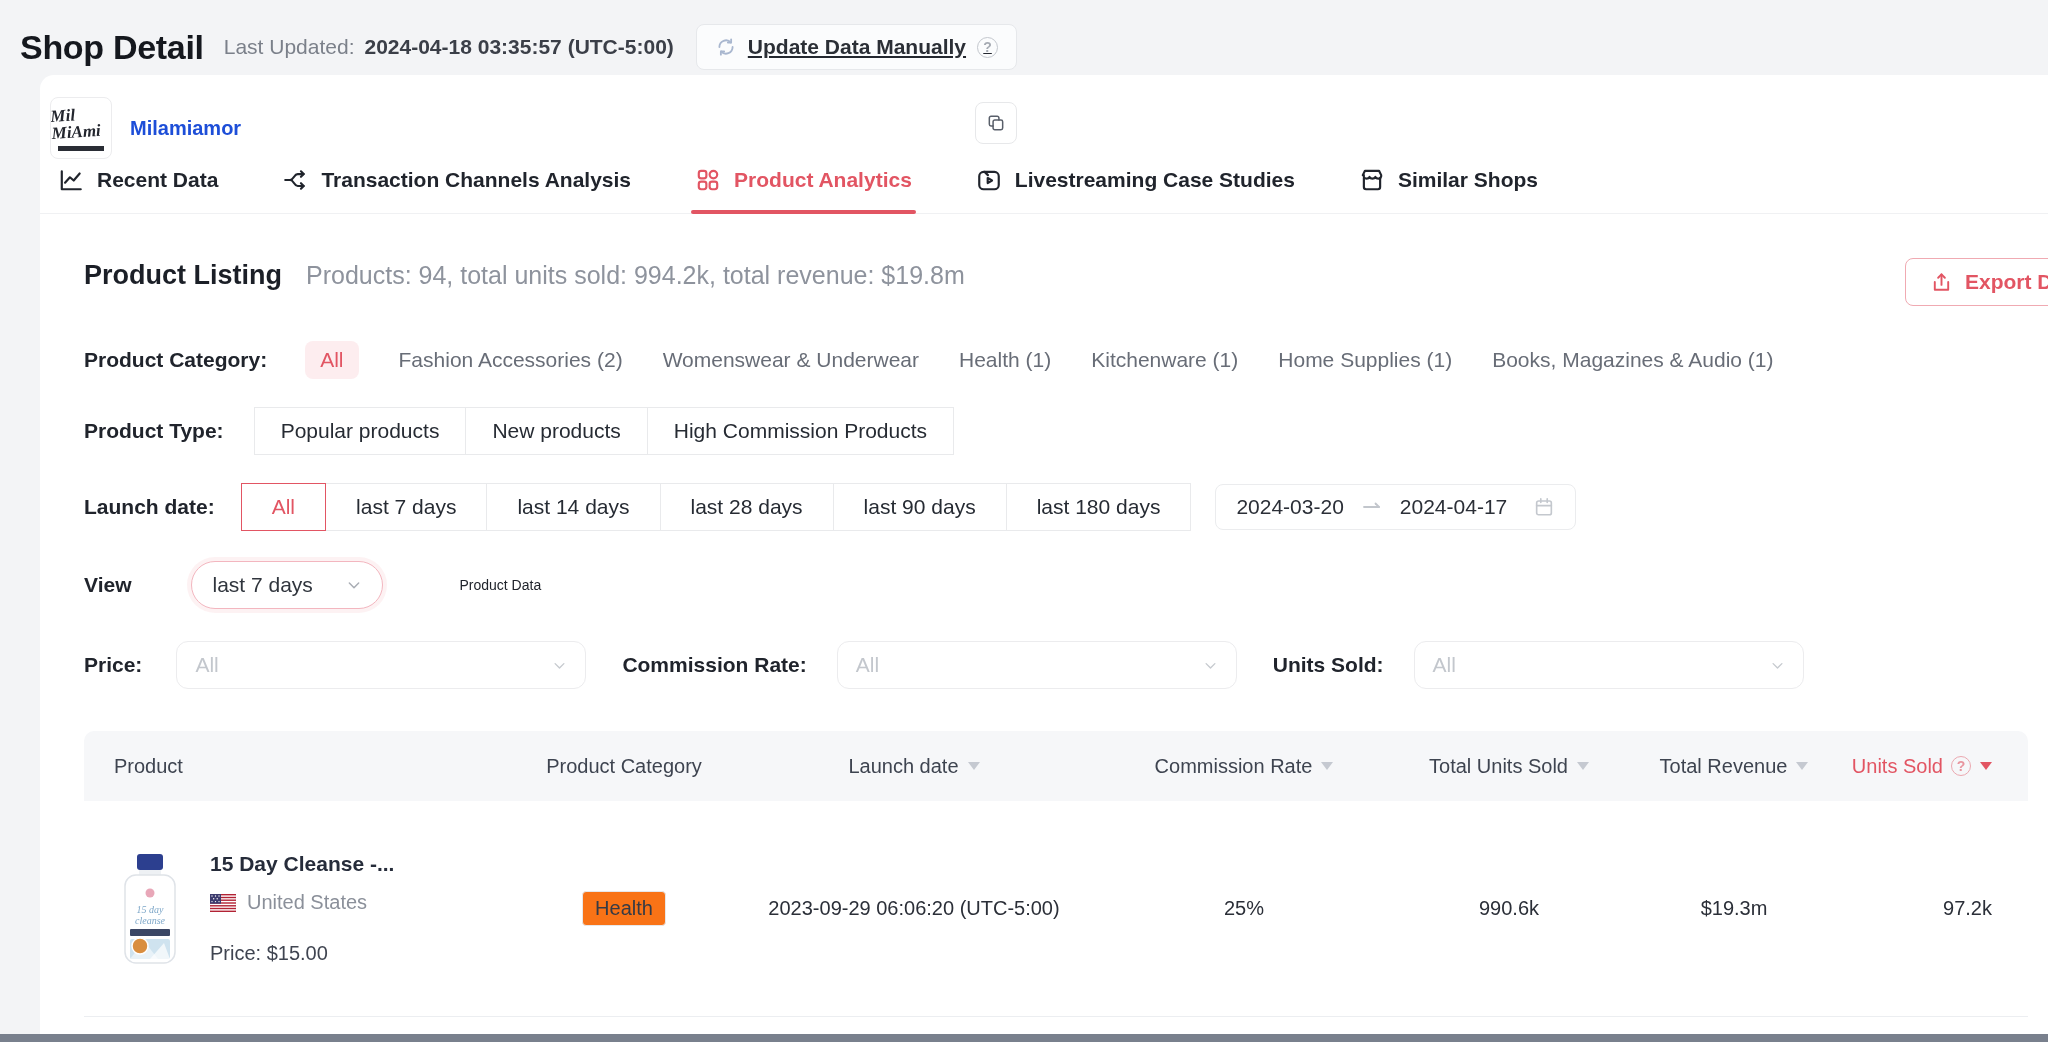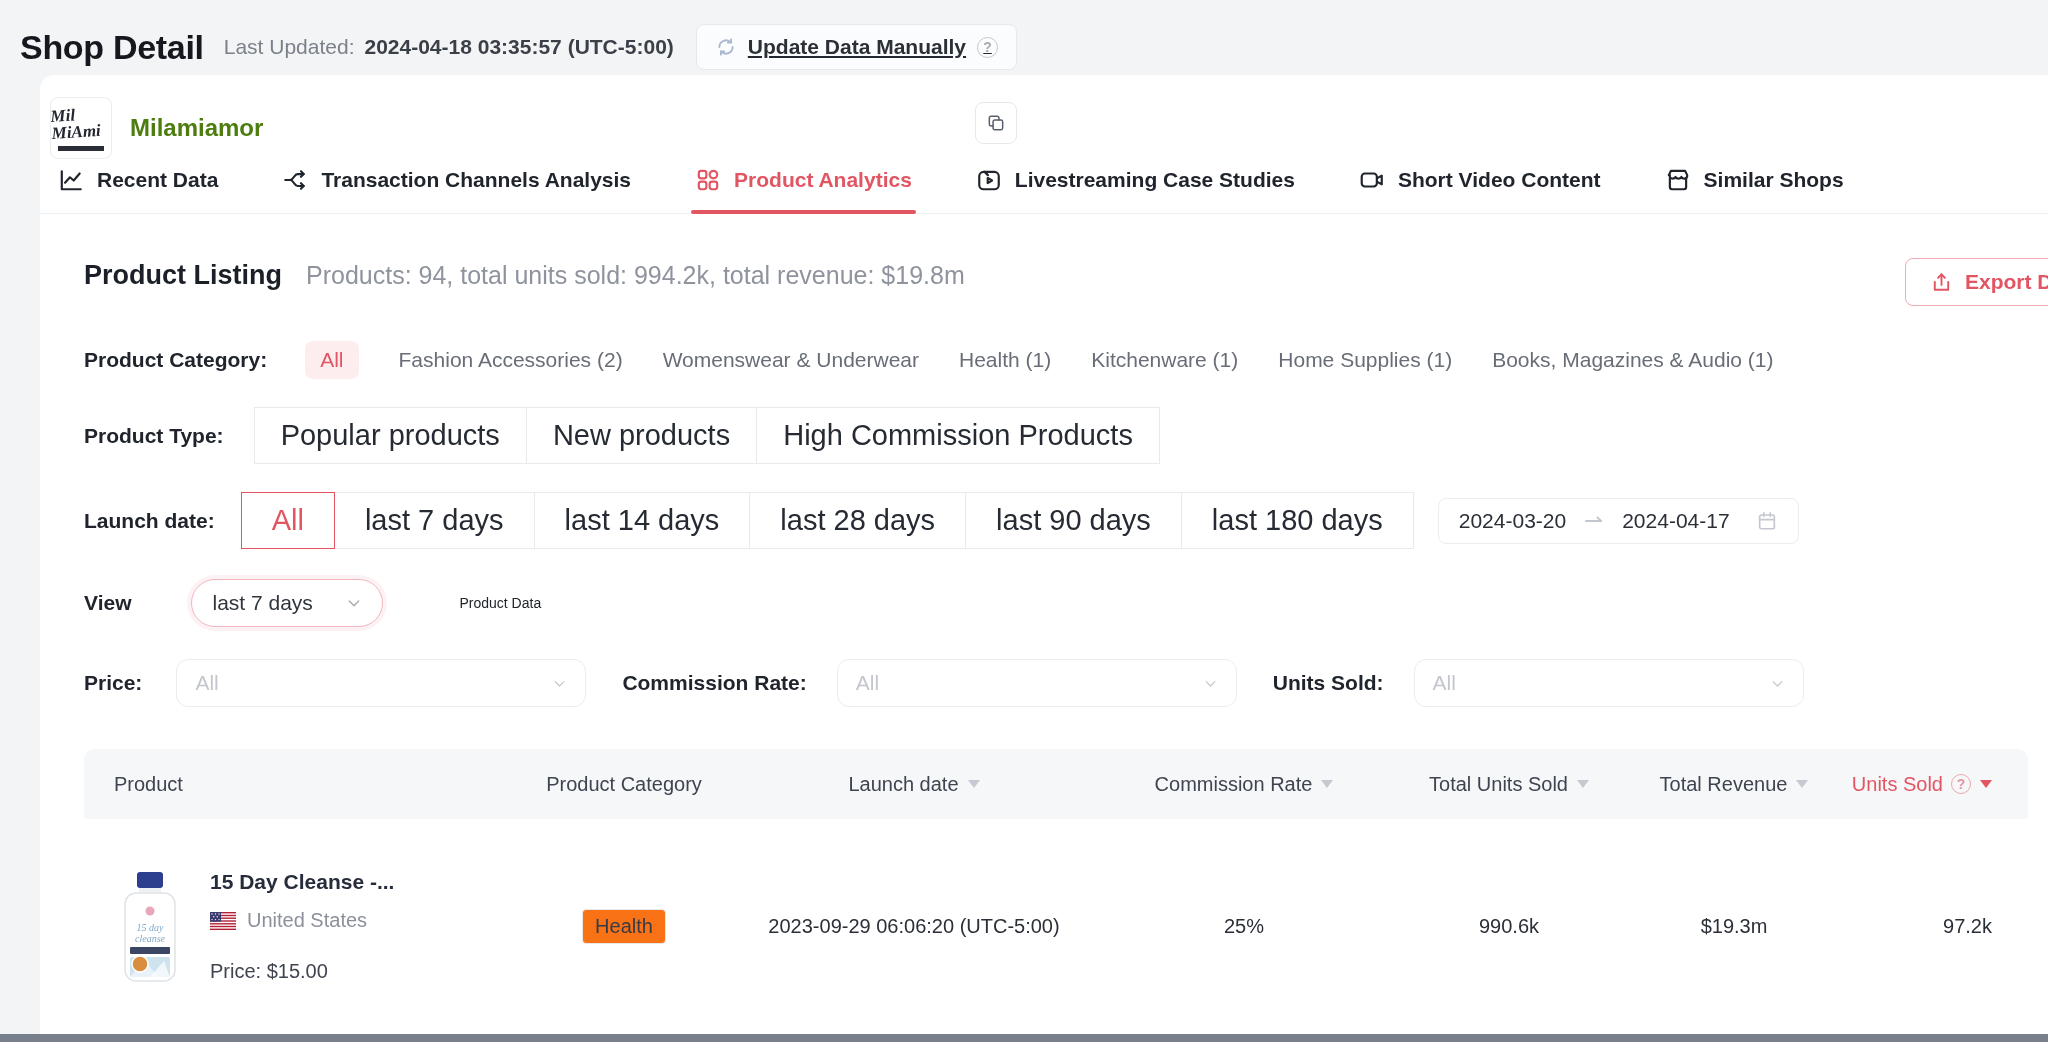--- a/index.html
+++ b/index.html
@@ -24,21 +24,21 @@
   
   .card { position: absolute; left: 40px; top: 75px; right: 0; bottom: 8px;
     background: #fff; border-radius: 14px 0 0 0; }
   
   .shop-row { position: relative; padding: 20px 0 0 10px; height: 86px; display: flex; align-items: center; }
   .shop-logo { width: 62px; height: 62px; border: 1px solid #ececee; border-radius: 8px; background: #fff;
     display: flex; flex-direction: column; align-items: center; justify-content: center; overflow: hidden; }
   .shop-logo .script { font-family: "Liberation Serif", serif; font-style: italic; font-weight: 700;
     font-size: 17px; color: #23262e; line-height: 1; transform: rotate(-4deg); }
   .shop-logo .bar { width: 46px; height: 5px; background: #2a2d35; margin-top: 6px; }
-  .shop-name { font-size: 24px; font-weight: 700; color: #4d7c0f; margin-left: 18px; }
+  .shop-name { font-size: 20px; font-weight: 700; color: #1d4ed8; margin-left: 18px; }
   .copy-btn { position: absolute; left: 935px; top: 27px; width: 42px; height: 42px;
     border: 1px solid #e7e8ea; border-radius: 8px; background: #fff; display: flex; align-items: center; justify-content: center; cursor: pointer; }
   
   .tabs-row { margin-top: 6px; padding-left: 18px; border-bottom: 1px solid #f0f1f3; display: flex; gap: 64px; }
   .tab { position: relative; display: flex; align-items: center; gap: 13px; padding-bottom: 20px; cursor: pointer; }
   .tab .tlbl { font-size: 21px; font-weight: 600; color: #20242c; white-space: nowrap; }
   .tab svg { stroke: #20242c; }
   .tab.active .tlbl { color: #e25563; }
   .tab.active svg { stroke: #e25563; }
   .tab-underline { position: absolute; left: -4px; right: -4px; bottom: -1px; height: 4px; background: #e25563; border-radius: 2px; }
@@ -51,21 +51,21 @@
   .export-btn .lbl { font-size: 21px; font-weight: 600; color: #e25563; }
   
   .f-row { display: flex; align-items: center; margin-left: 44px; }
   .f-label { font-size: 21px; font-weight: 700; color: #20242c; white-space: nowrap; }
   .row-category { margin-top: 50px; gap: 10px; }
   .cat-opts { display: flex; align-items: center; gap: 40px; margin-left: 28px; }
   .cat-opt { font-size: 21px; color: #686d77; cursor: pointer; white-space: nowrap; }
   .cat-opt.active { background: #fdedef; color: #e25563; font-weight: 500; padding: 7px 15px; border-radius: 8px; }
   .row-type { margin-top: 28px; }
   .seg-group { display: flex; margin-left: 30px; }
-  .seg { font-size: 29px; font-weight: 500; color: #262b33; background: #fff; border: 1px solid #e9eaec;
+  .seg { font-size: 21px; font-weight: 500; color: #262b33; background: #fff; border: 1px solid #e9eaec;
     padding: 11px 26px; margin-left: -1px; cursor: pointer; white-space: nowrap; position: relative; }
   .seg:first-child { margin-left: 0; }
   .seg.active { color: #e25563; border-color: #e25563; z-index: 1; }
   .row-launch { margin-top: 28px; }
   .row-launch .seg { padding: 11px 30px; }
   .date-range { display: flex; align-items: center; gap: 18px; margin-left: 24px;
     border: 1px solid #ebecee; border-radius: 8px; padding: 10px 20px; cursor: pointer; }
   .date-range .dt { font-size: 21px; color: #2b2f37; }
   .row-view { margin-top: 30px; }
   .view-select { margin-left: 60px; width: 192px; height: 48px; border: 1.5px solid #f3b6bf; border-radius: 24px;
@@ -187,29 +187,20 @@
     </div>
     <div class="tab">
       <span>
         <svg width="26" height="26" viewBox="0 0 24 24" fill="none" stroke-width="2" stroke-linecap="round" stroke-linejoin="round">
           <rect x="3" y="4.5" width="18" height="16" rx="4"></rect>
             <path d="M8 4.5l3 3"></path>
           <path d="M10.8 10.2l4 2.3-4 2.3z"></path>
         </svg>
       </span>
       <span class="tlbl">Livestreaming Case Studies</span>
-    </div>
-    <div class="tab">
-      <span>
-        <svg width="26" height="26" viewBox="0 0 24 24" fill="none" stroke-width="2" stroke-linecap="round" stroke-linejoin="round">
-          <rect x="2.5" y="6" width="14" height="12" rx="3"></rect>
-            <path d="M16.5 10.5L21 8v8l-4.5-2.5"></path>
-        </svg>
-      </span>
-      <span class="tlbl">Short Video Content</span>
     </div>
     <div class="tab">
       <span>
         <svg width="26" height="26" viewBox="0 0 24 24" fill="none" stroke-width="2" stroke-linecap="round" stroke-linejoin="round">
           <path d="M4.5 10v8.5a2 2 0 0 0 2 2h11a2 2 0 0 0 2-2V10"></path>
           <path d="M3.5 7.5L5.5 3.5h13l2 4c.3 1.9-1 3.3-2.7 3.3-1.2 0-2.2-.6-2.7-1.6-.5 1-1.5 1.6-2.7 1.6s-2.2-.6-2.7-1.6c-.5 1-1.5 1.6-2.7 1.6-1.7 0-3-1.4-2.5-3.3z"></path>
         </svg>
       </span>
       <span class="tlbl">Similar Shops</span>
     </div>

